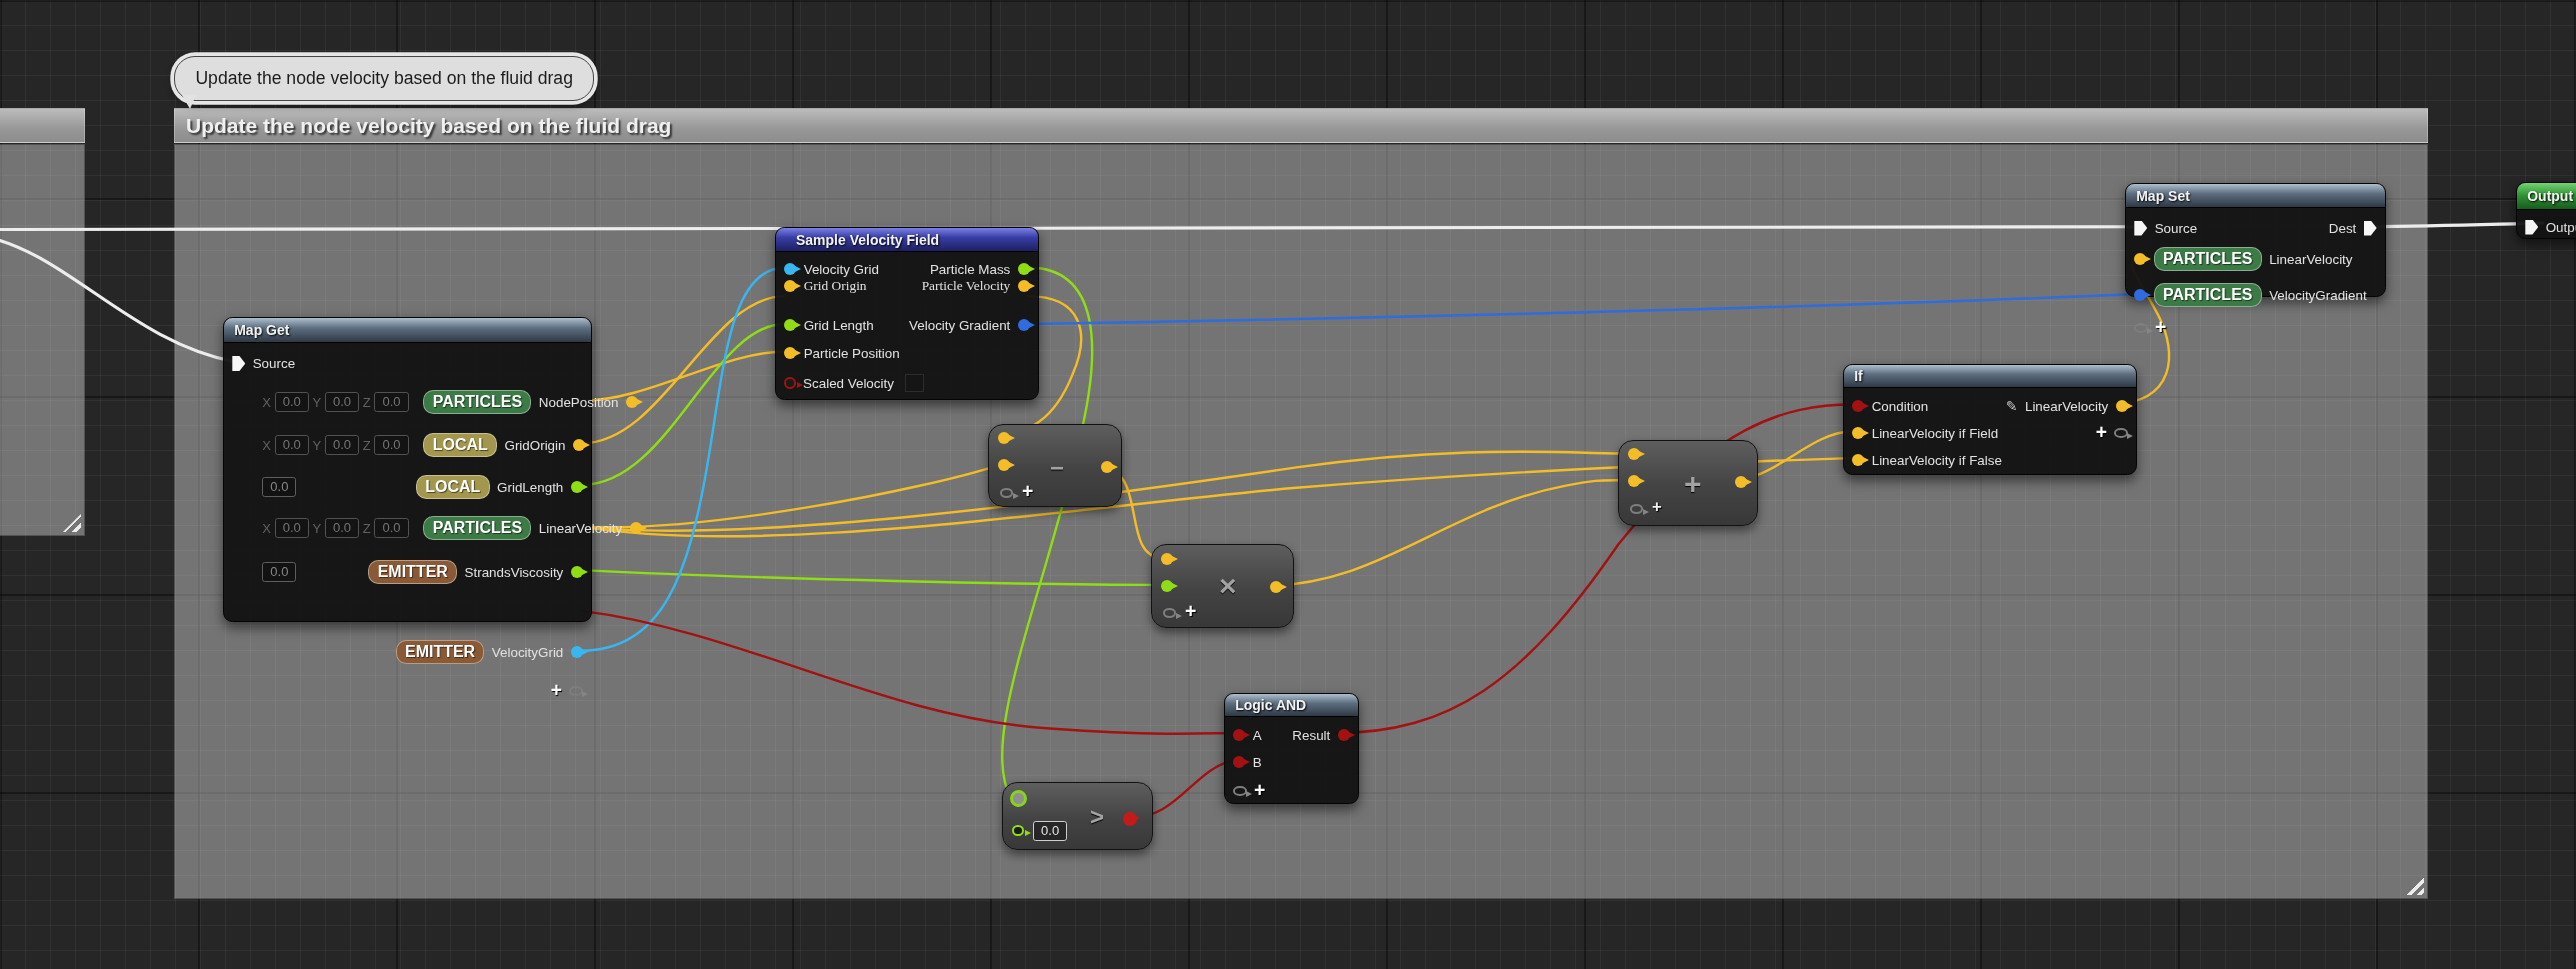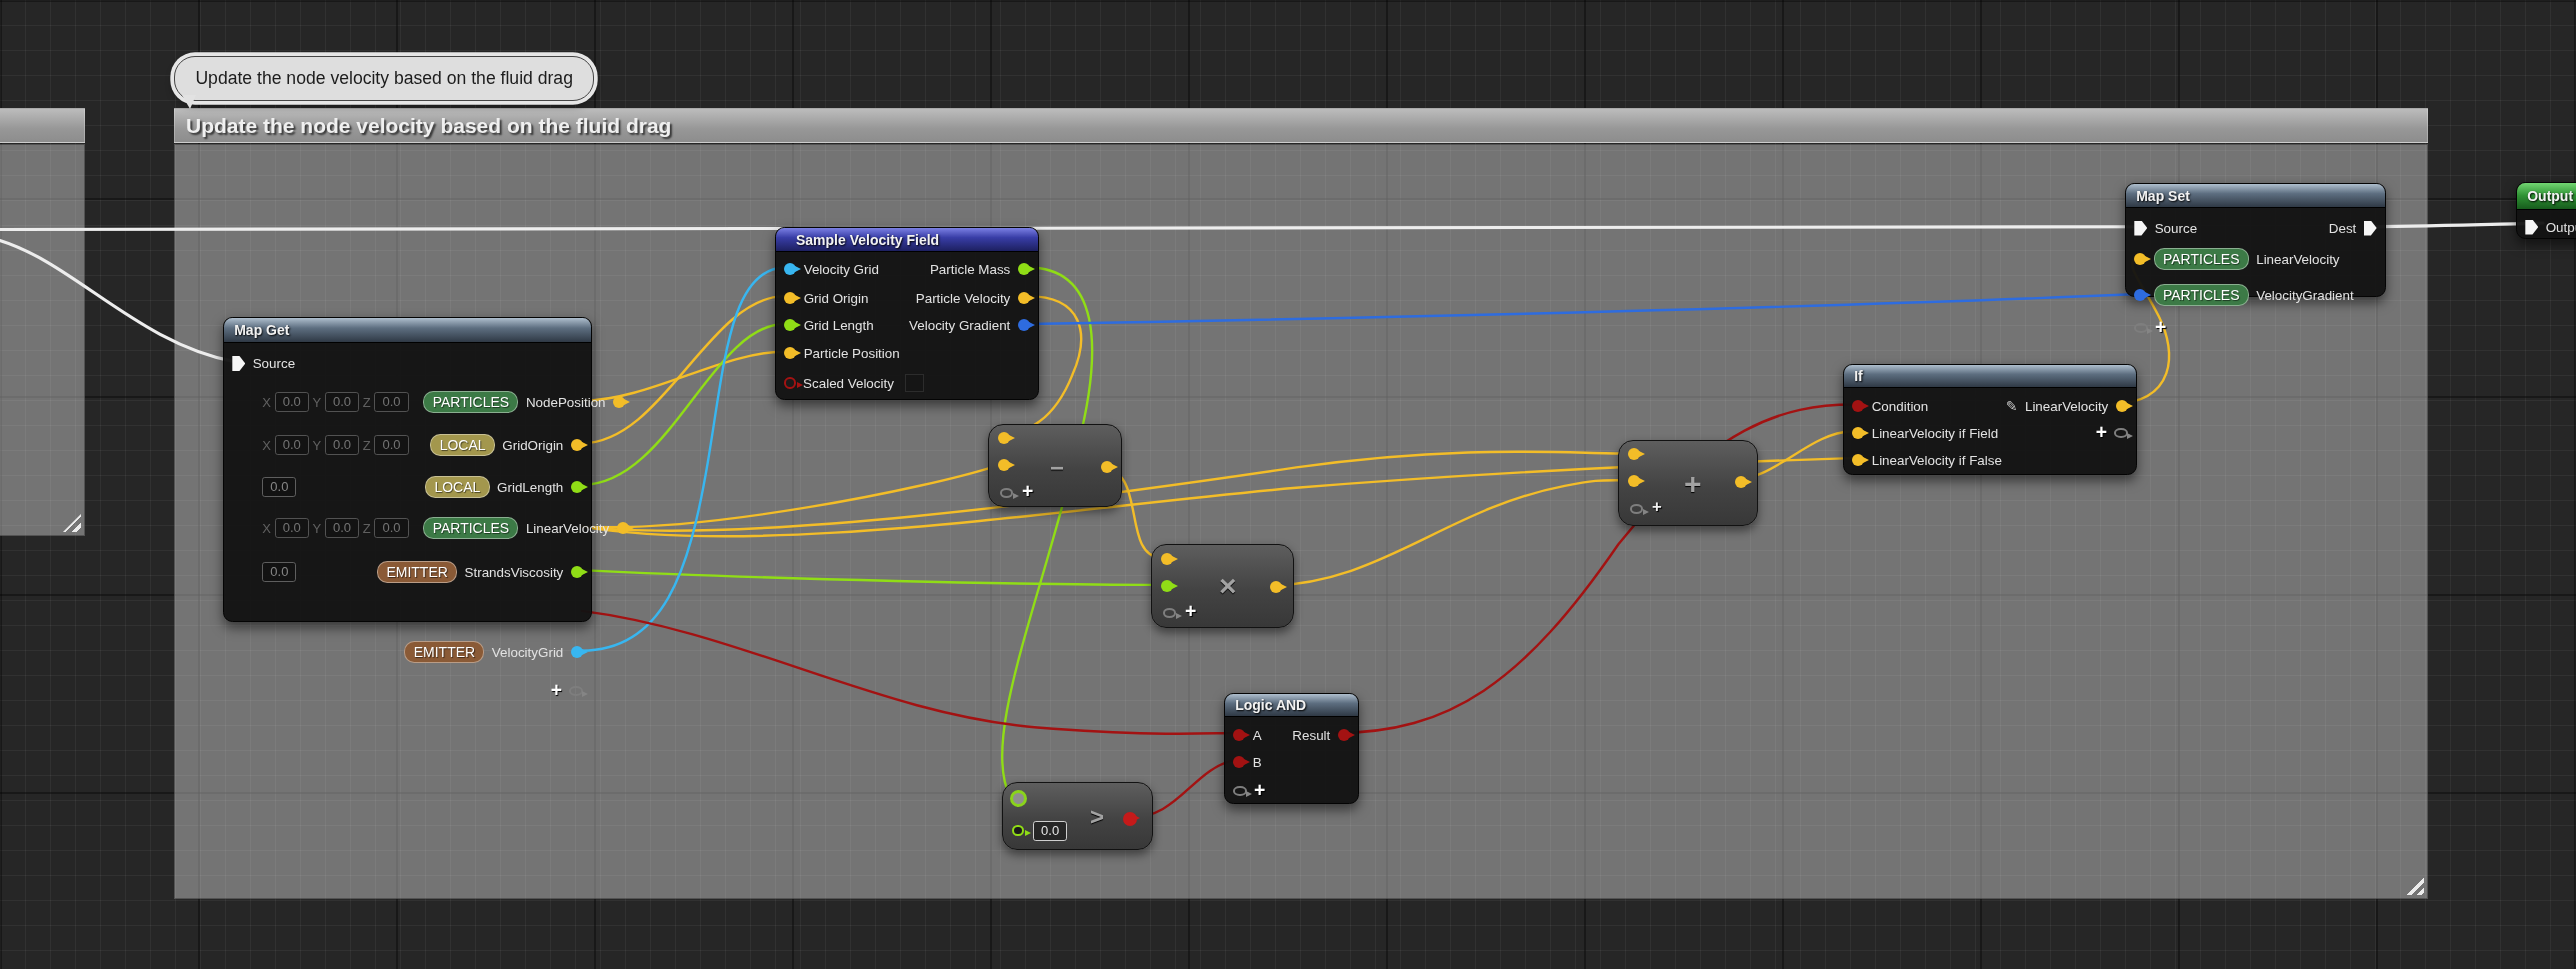--- a/index.html
+++ b/index.html
@@ -72,21 +72,21 @@
   .pin::after{content:"";position:absolute;left:11px;top:2.8px;width:0;height:0;
     border-left:6.5px solid var(--c);border-top:3.2px solid transparent;border-bottom:3.2px solid transparent;}
   .p-yellow{--c:#f3bd28;} .p-green{--c:#90dd16;} .p-cyan:{--c:#38b6f0;}
   .pin.p-cyan{--c:#38b6f0;} .p-blue{--c:#2e6cdf;} .p-red{--c:#a31212;} .p-bred{--c:#c51a1a;}
   .pin.hollow{background:#1b1b1b;border:2.8px solid var(--c);width:7.4px;height:7.4px;}
   .pin.ellipse{--c:#858585;background:transparent;border:2.8px solid #7e7e7e;width:9.3px;height:5.6px;border-radius:50%;}
   .execpin{width:13px;height:15px;background:#f6f6f6;flex:none;
     clip-path:polygon(0 0,55% 0,100% 50%,55% 100%,0 100%);}
   .ringlg{position:absolute;width:11px;height:11px;border:3.7px solid #8ad31c;border-radius:50%;background:#8f8f8f;}
   
-  .badge{font-size:14px;font-weight:normal;padding:2.3px 8.3px;border-radius:10.2px;color:#fff;
+  .badge{font-size:16px;font-weight:bold;padding:2.3px 8.3px;border-radius:10.2px;color:#fff;
     text-shadow:0.9px 0.9px 0.9px rgba(0,0,0,.55);border:0.9px solid rgba(255,255,255,.4);flex:none;}
   .bg-particles{background:#3c7a46;} .bg-local{background:#a3974d;}
   .bg-emitter{background:#8a5a36;} .bg-transient{background:#705a95;}
   
   .vec{display:flex;align-items:center;gap:3.7px;opacity:.5;margin-left:30px;}
   .axis{font-size:13px;color:#a8a8a8;}
   .vbox{border:1.4px solid #8f8f8f;border-radius:2.8px;background:rgba(8,8,8,.45);
     color:#cdcdcd;font-size:13px;line-height:17.6px;padding:0 4.6px;min-width:23px;text-align:center;}
   .vbox.lone{margin-left:30px;opacity:.6;}
   .vbox.bright{border-color:#cfcfcf;color:#e6e6e6;opacity:1;}
@@ -234,21 +234,21 @@
     <div class="hdr fn" style="height:23px;">
       <span>Sample Velocity Field</span>
     </div>
     <div class="r" style="top:27px;">
       <span class="pin p-cyan"></span>
       <span class="lbl">Velocity Grid</span>
       <span class="spacer"></span>
       <span class="lbl">Particle Mass</span>
       <span class="pin p-green"></span>
     </div>
-    <div class="r" style="top:56px;">
+    <div class="r" style="top:44px;font-family:Liberation Serif, serif;">
       <span class="pin p-yellow"></span>
       <span class="lbl">Grid Origin</span>
       <span class="spacer"></span>
       <span class="lbl">Particle Velocity</span>
       <span class="pin p-yellow"></span>
     </div>
     <div class="r" style="top:83px;">
       <span class="pin p-green"></span>
       <span class="lbl">Grid Length</span>
       <span class="spacer"></span>

